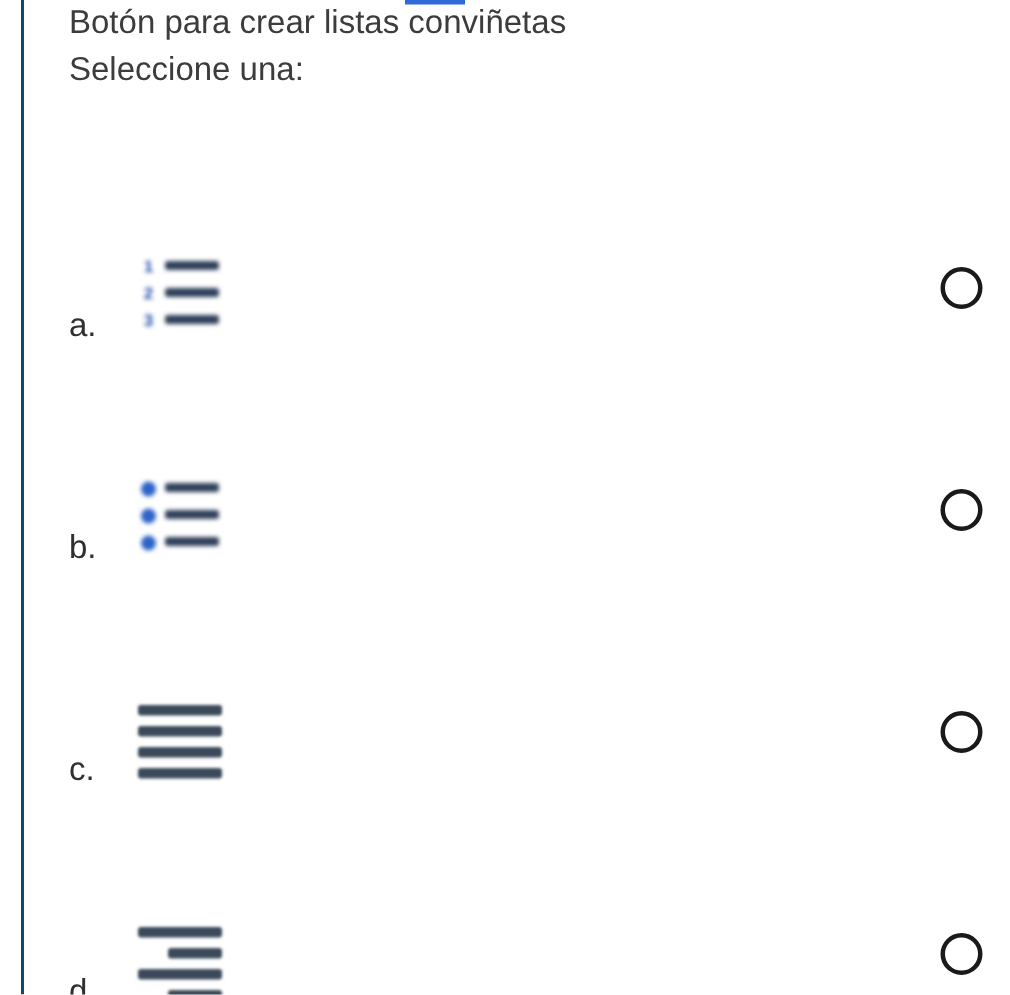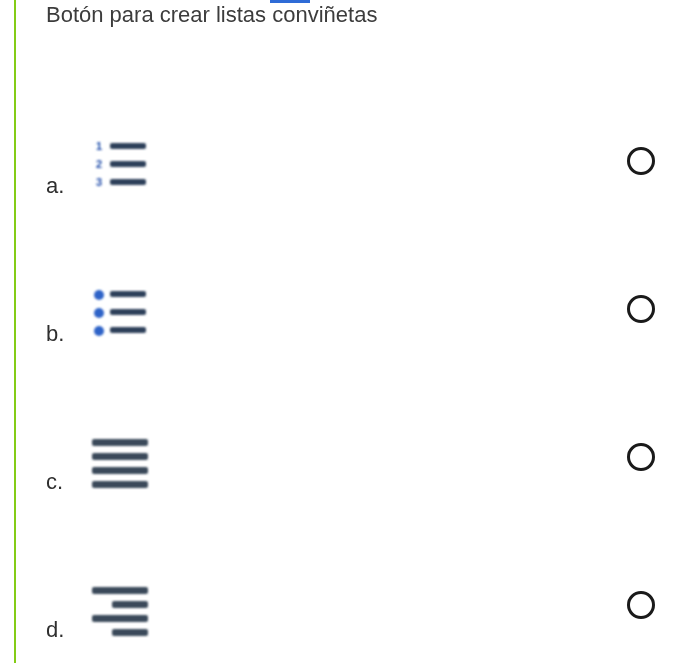--- a/index.html
+++ b/index.html
@@ -6,21 +6,21 @@
     margin: 0;
     padding: 0;
     width: 673px;
     height: 663px;
     background: #ffffff;
     font-family: Arial, Helvetica, sans-serif;
     color: #3c3c3c;
     overflow: hidden;
   }
   .page {
-    border-left: 2px solid #84cc16;
+    border-left: 2px solid #0c4a6e;
     margin-left: 14px;
     padding-left: 30px;
     padding-top: 0px;
     height: 100%;
     box-sizing: border-box;
   }
   .question-text {
     font-size: 22px;
     line-height: 1.4;
     margin-bottom: 30px;
@@ -85,20 +85,21 @@
     cursor: pointer;
   }
 </style>
 </head>
 <body>
 
 <div class="page">
 
   <div class="question-text">
     <span>Botón para crear listas </span><span class="word-underline">con </span><span>viñetas</span><br>
+    <span>Seleccione una:</span>
   </div>
 
   <div class="options">
 
     <div class="option">
       <div class="opt-left">
         <div class="opt-letter">a.</div>
         <div class="icon-slot">
           <svg viewBox="0 0 64 64">
             <defs>

